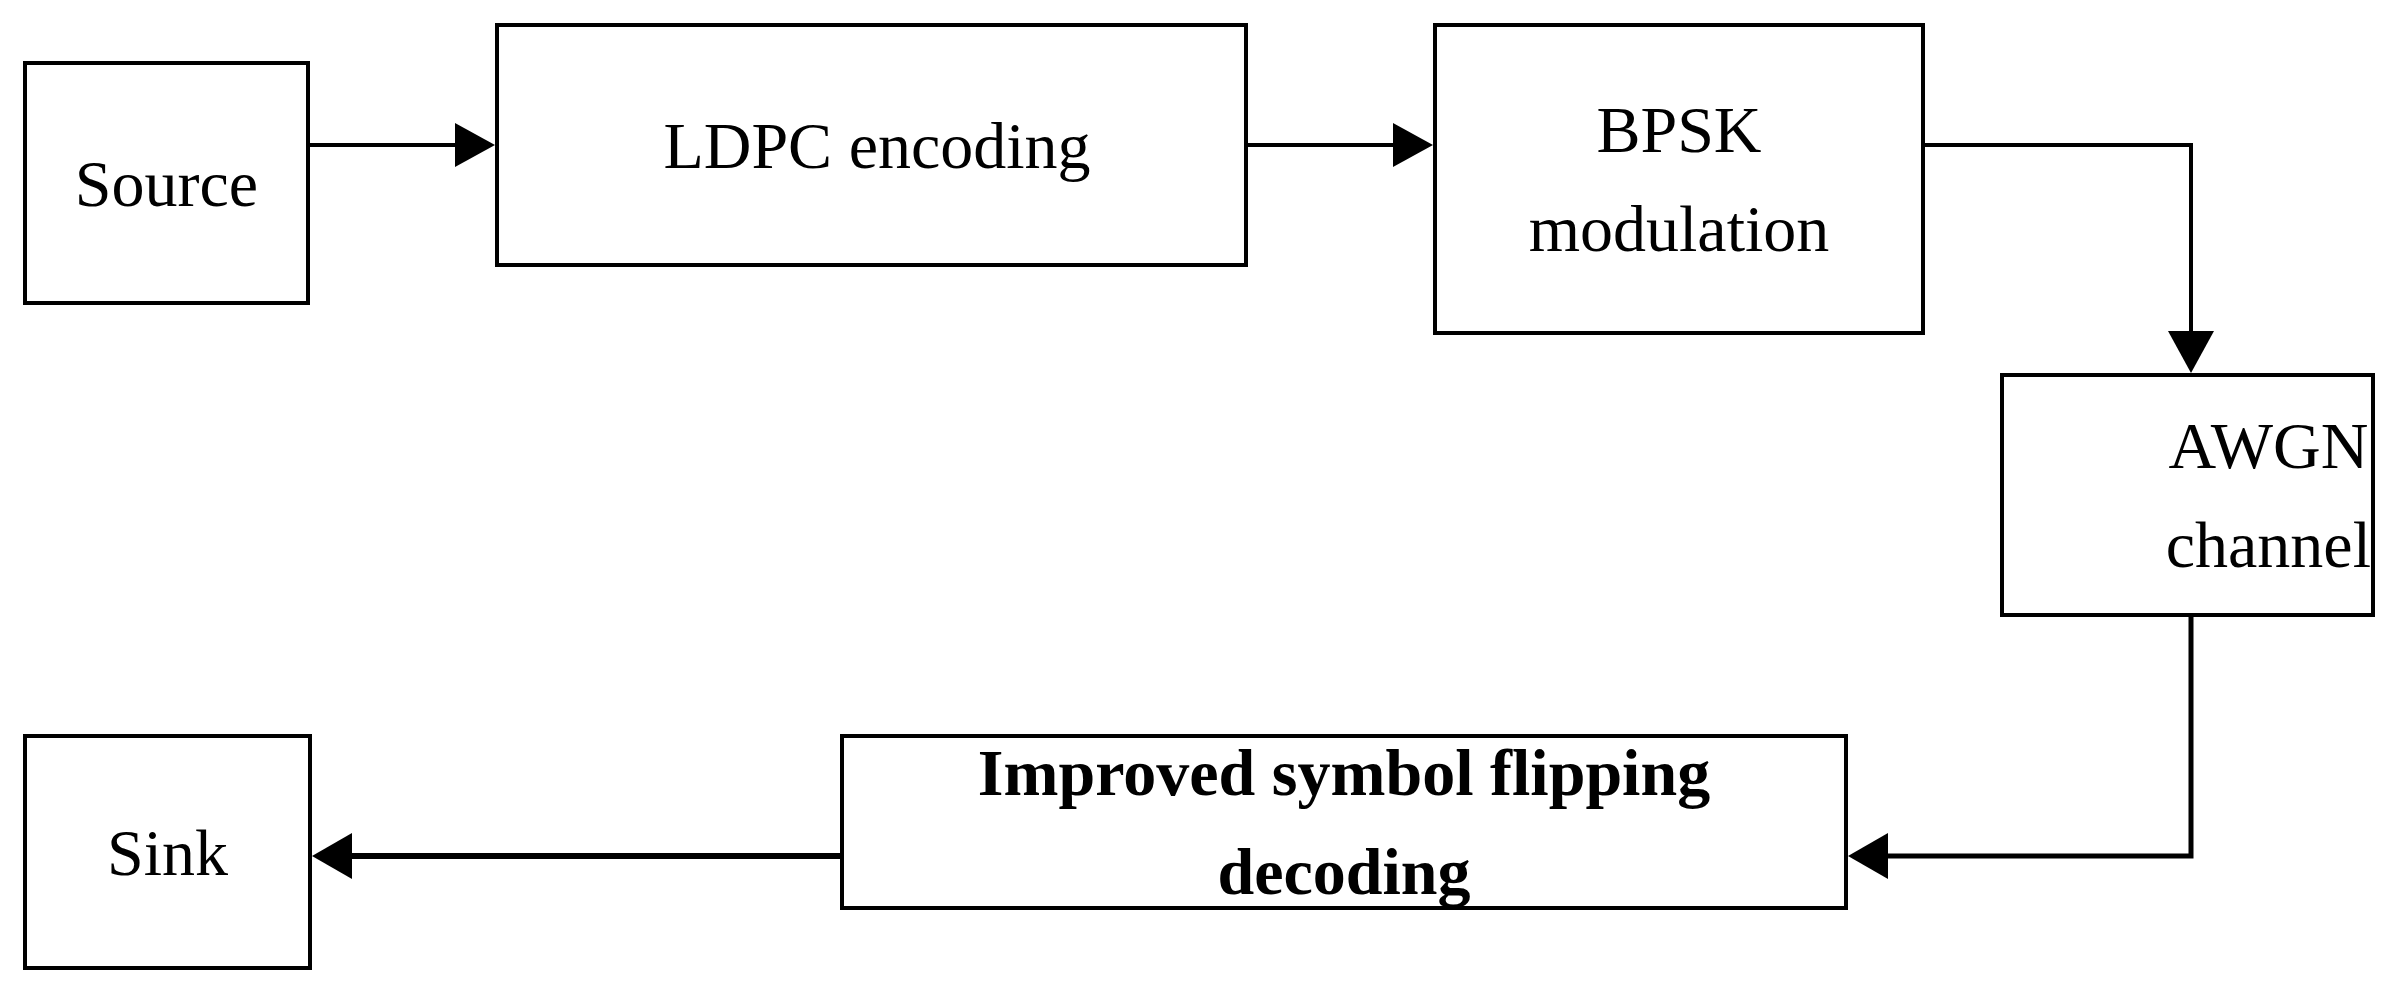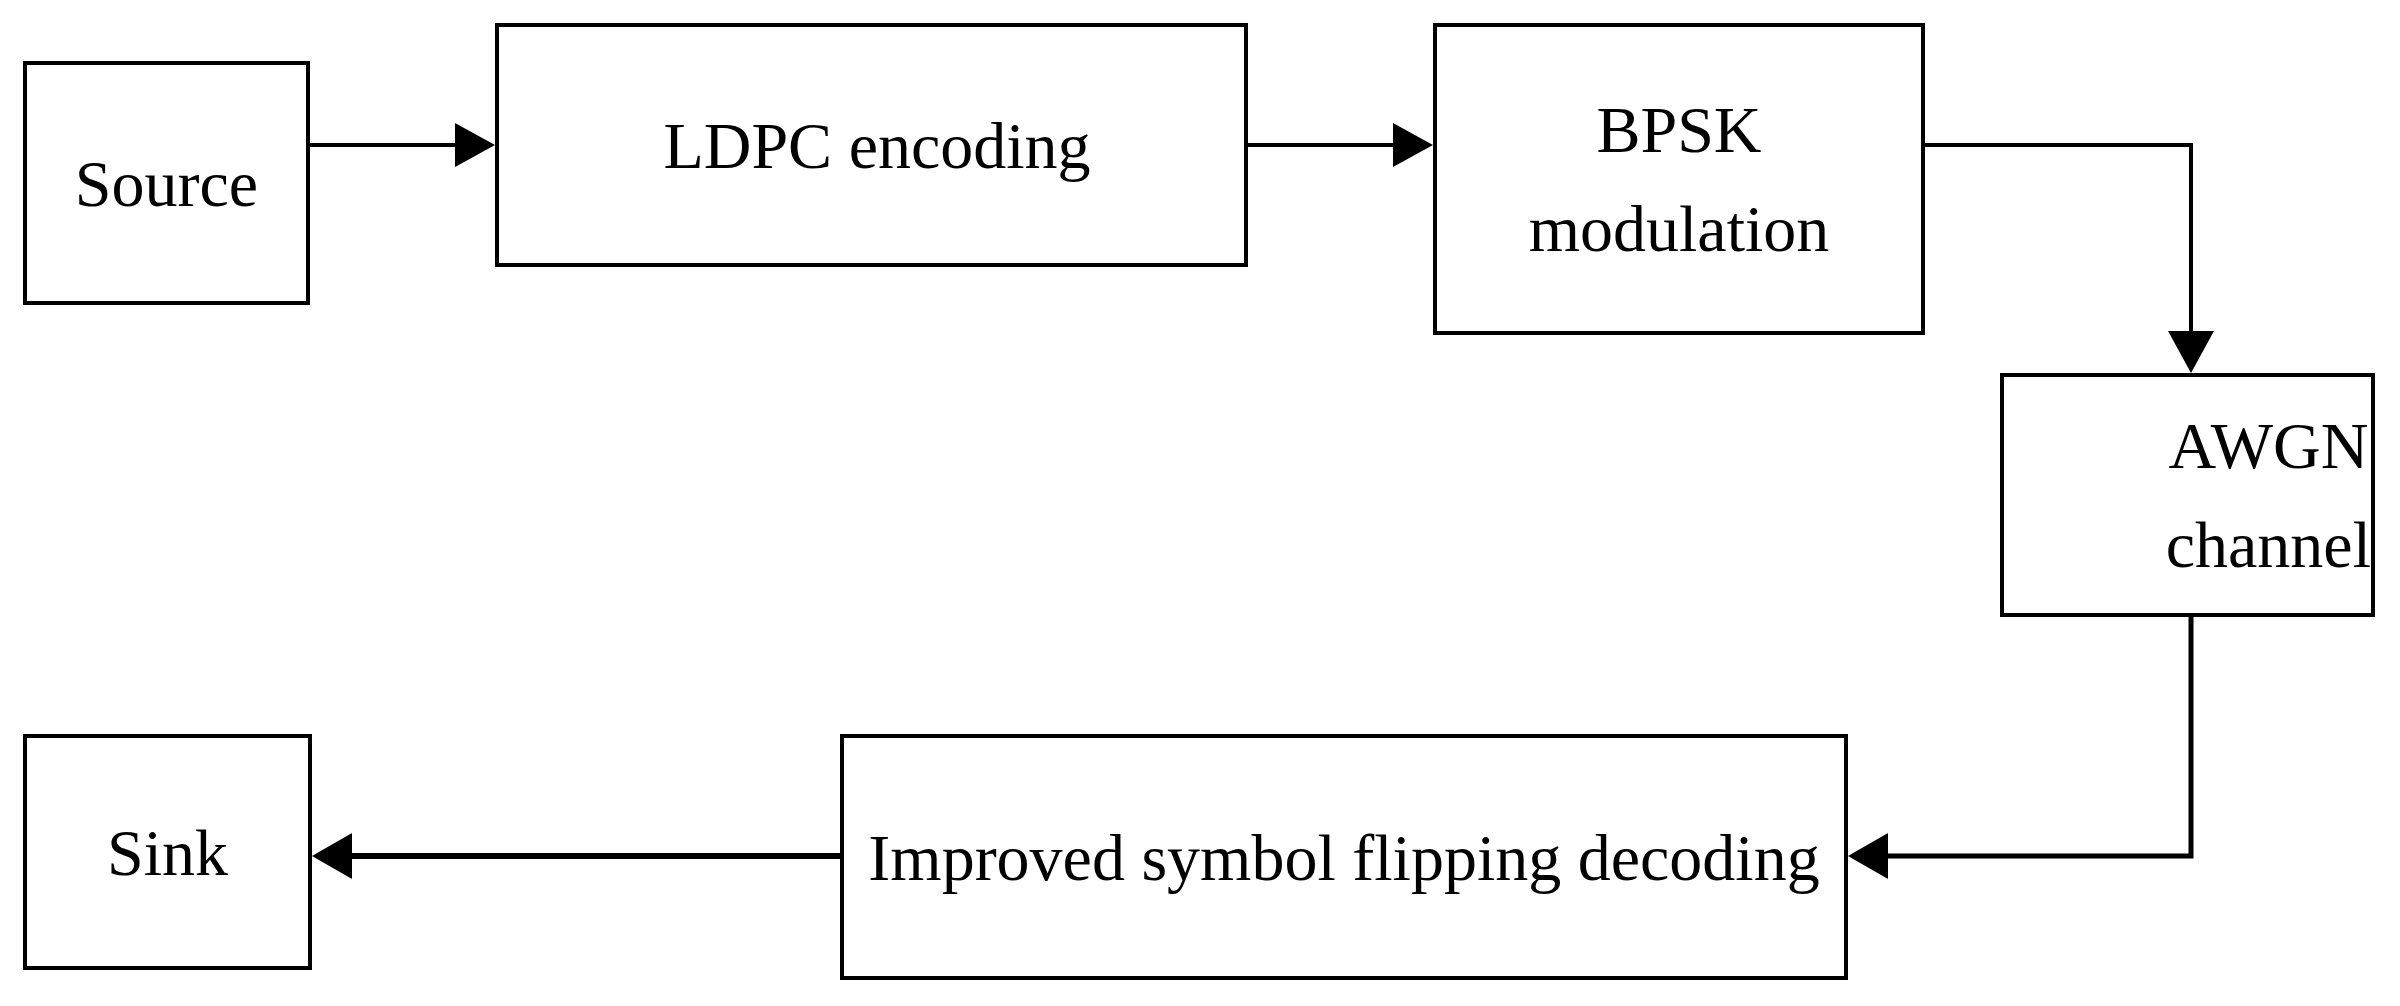--- a/index.html
+++ b/index.html
@@ -34,21 +34,21 @@
     text-align: center;
     font-size: 66px;
     line-height: 1.5;
     white-space: pre-line;
     color: #000000;
   }
   .node-source  { left: 23px;   top: 23px;  width: 287px;  height: 244px; margin-top: 38px; }
   .node-ldpc    { left: 495px;  top: 23px;  width: 753px;  height: 244px; padding-left: 11px; }
   .node-bpsk    { left: 1433px; top: 23px;  width: 492px;  height: 312px; }
   .node-awgn    { left: 2000px; top: 373px; width: 375px;  height: 244px; justify-content: flex-end; }
-  .node-decoder { left: 840px;  top: 734px; width: 1008px; height: 246px; }
+  .node-decoder { left: 840px;  top: 734px; width: 1008px; height: 176px; font-weight: bold; }
   .node-sink    { left: 23px;   top: 734px; width: 289px;  height: 236px; }
   .wires line, .wires polyline {
     stroke: #000000;
     fill: none;
   }
   .wires polygon {
     fill: #000000;
     stroke: none;
   }
 </style>

